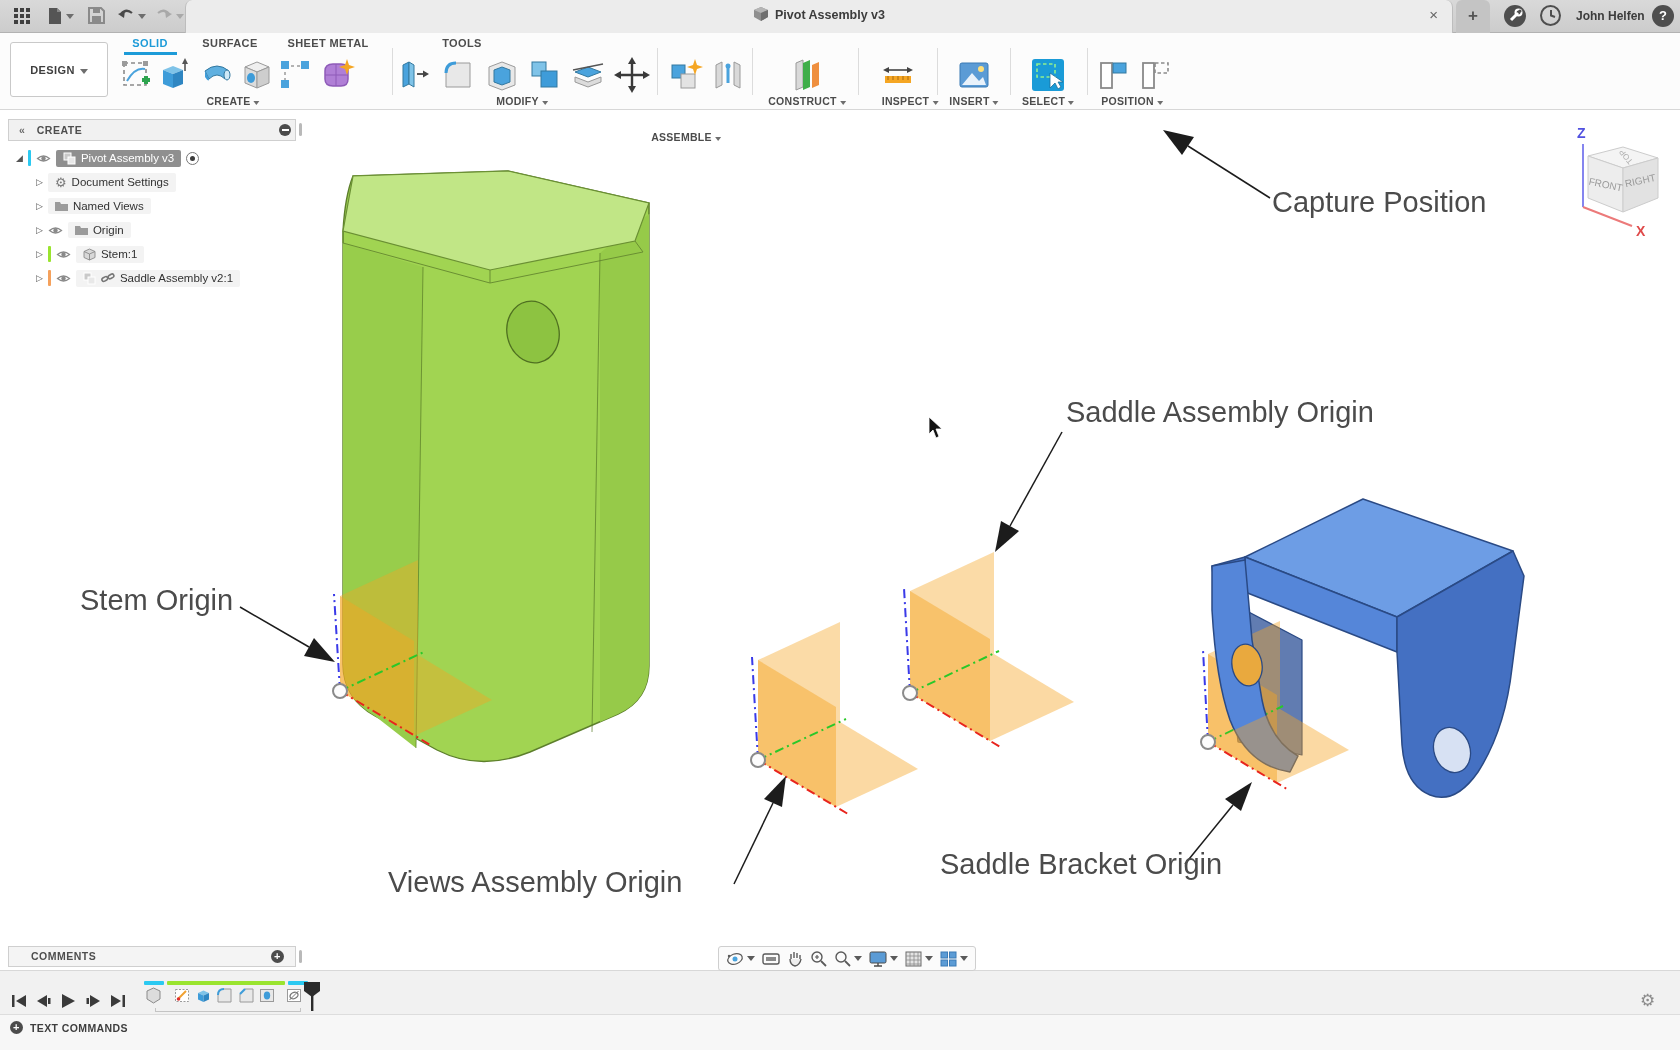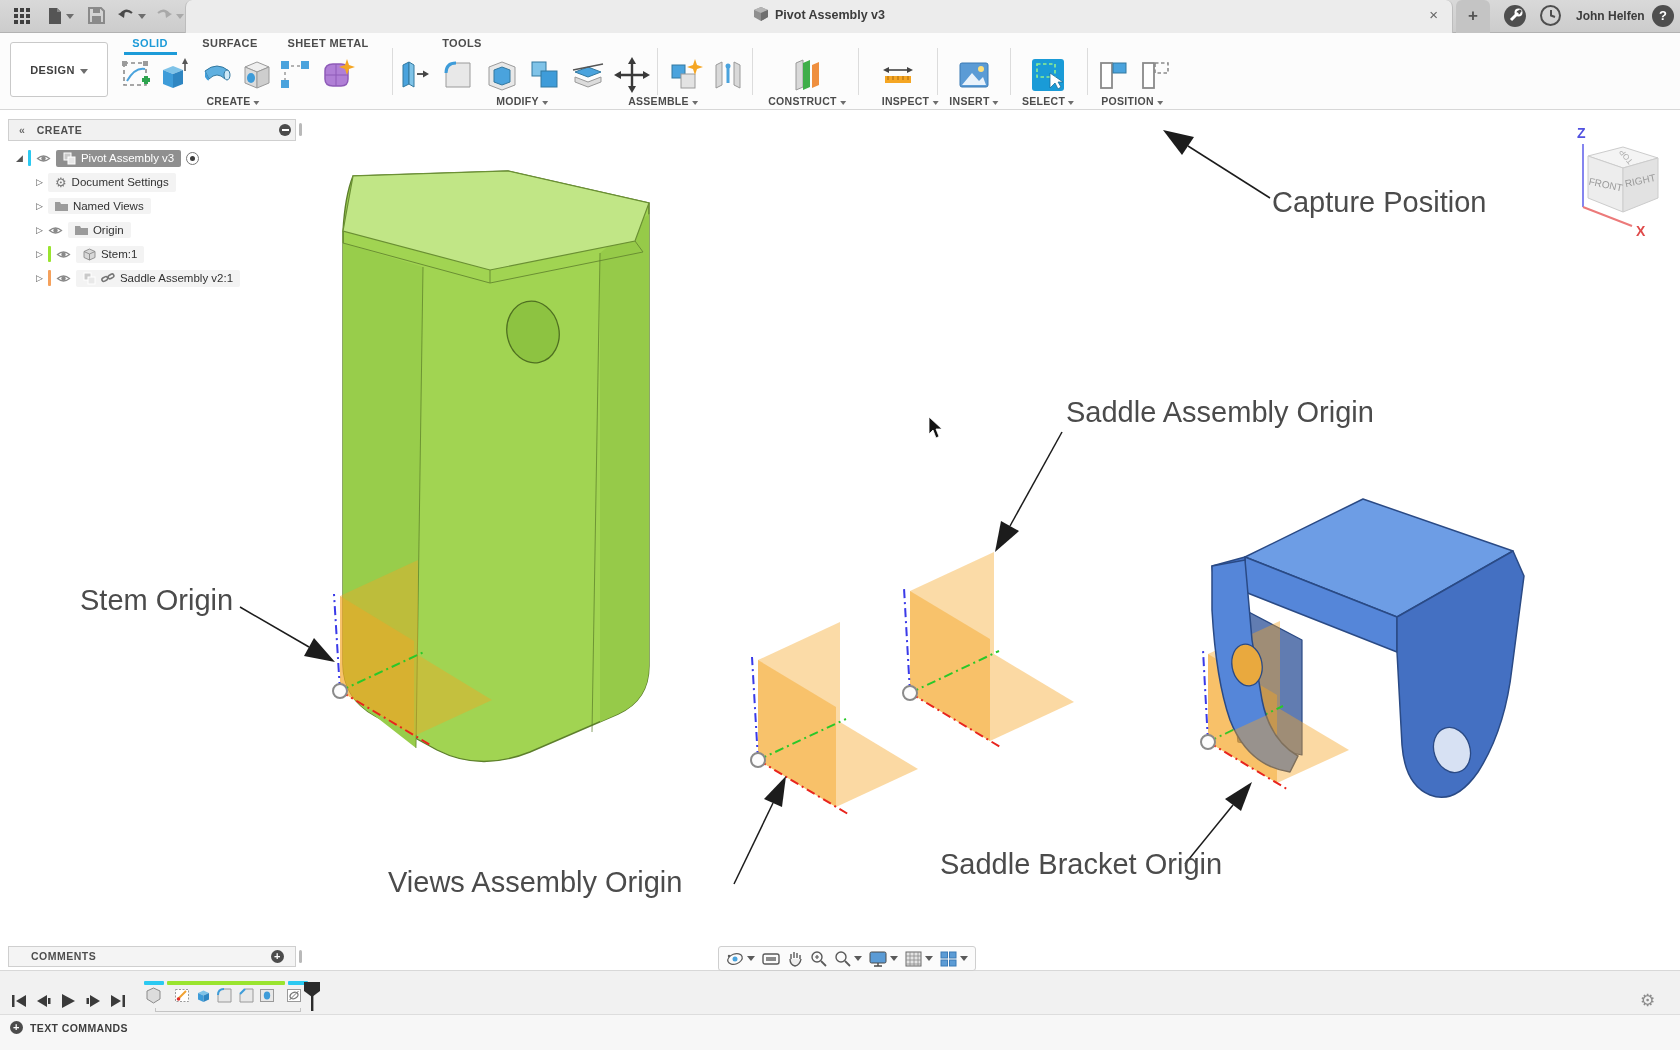--- a/index.html
+++ b/index.html
@@ -348,21 +348,21 @@
         <rect x="6" y="6" width="11" height="25" fill="#fff" stroke="#8a8a8a" stroke-width="1.8"></rect>
         <rect x="18" y="6" width="13" height="10" fill="#4aa3dd" stroke="#33789f"></rect>
       </svg></div>
   <div class="ric" style="left:1137px;"><svg viewBox="0 0 36 36">
         <rect x="6" y="6" width="11" height="25" fill="#fff" stroke="#8a8a8a" stroke-width="1.8"></rect>
         <rect x="18" y="6" width="13" height="10" fill="none" stroke="#8a8a8a" stroke-width="1.6" stroke-dasharray="3.5 2.5"></rect>
       </svg></div>
 
   <div class="glabel" style="left:233px;"><span>CREATE</span><span class="caret"></span></div>
   <div class="glabel" style="left:522px;"><span>MODIFY</span><span class="caret"></span></div>
-  <div class="glabel" style="left:663px;"><span>ASSEMBLE</span><span class="caret"></span></div>
+  <div class="glabel" style="left:686px;margin-top:36px;"><span>ASSEMBLE</span><span class="caret"></span></div>
   <div class="glabel" style="left:807px;"><span>CONSTRUCT</span><span class="caret"></span></div>
   <div class="glabel" style="left:898px;padding-left:24px;"><span>INSPECT</span><span class="caret"></span></div>
   <div class="glabel" style="left:974px;"><span>INSERT</span><span class="caret"></span></div>
   <div class="glabel" style="left:1048px;"><span>SELECT</span><span class="caret"></span></div>
   <div class="glabel" style="left:1132px;"><span>POSITION</span><span class="caret"></span></div>
 
   <div class="vdiv" style="left:392px;"></div>
   <div class="vdiv" style="left:657px;"></div>
   <div class="vdiv" style="left:752px;"></div>
   <div class="vdiv" style="left:858px;"></div>

